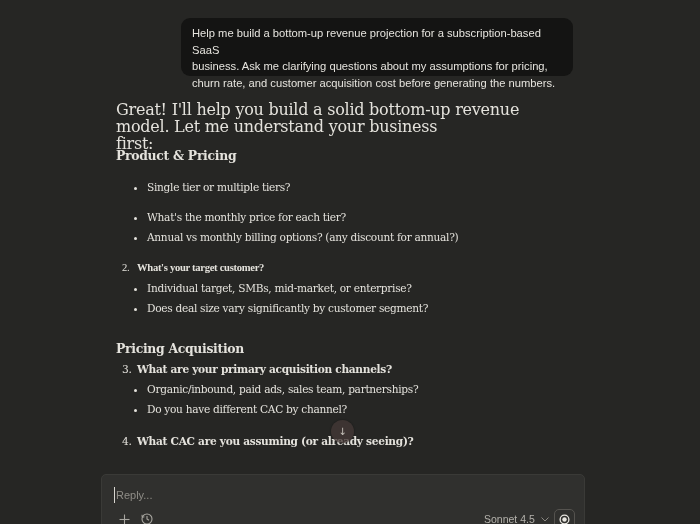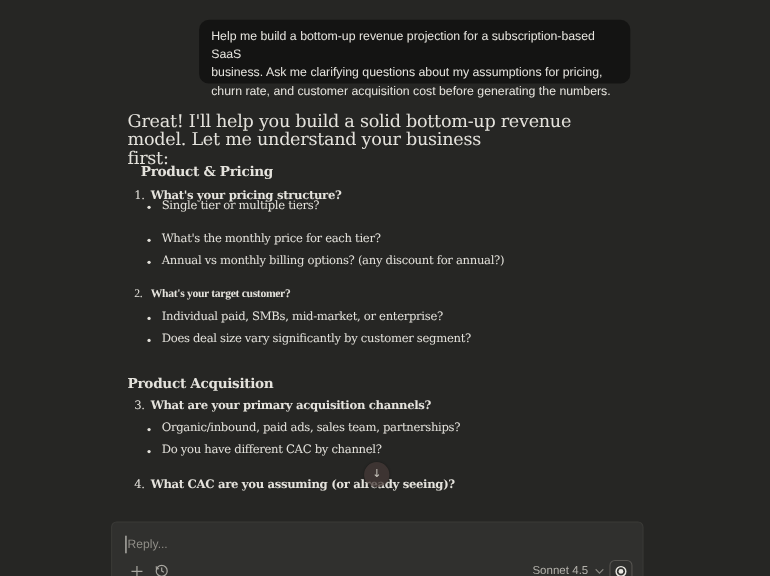--- a/index.html
+++ b/index.html
@@ -172,36 +172,33 @@
     <div>business. Ask me clarifying questions about my assumptions for pricing,</div>
     <div>churn rate, and customer acquisition cost before generating the numbers.</div>
   </div>
 
   <div class="assistant">
     <p class="intro">
       <span>Great! I'll help you build a solid bottom-up revenue model. Let me understand your business</span><br>
       <span>first:</span>
     </p>
 
-    <h3 class="section-title" style="top:47px;margin-left:12px;">Product &amp; Pricing</h3>
-
-    <div class="q" style="top:71px;">
-      <span class="num">1.</span><span>What's your pricing structure?</span>
-    </div>
+    <h3 class="section-title" style="top:47px;">Product &amp; Pricing</h3>
+
     <div class="b" style="top:80px;"><span class="dot"></span><span>Single tier or multiple tiers?</span></div>
     <div class="b" style="top:110px;"><span class="dot"></span><span>What's the monthly price for each tier?</span></div>
     <div class="b" style="top:130px;"><span class="dot"></span><span>Annual vs monthly billing options? (any discount for annual?)</span></div>
 
     <div class="q" style="top:161px;font-family:Liberation Serif, serif;">
       <span class="num">2.</span><span>What's your target customer?</span>
     </div>
-    <div class="b" style="top:181px;"><span class="dot"></span><span>Individual paid, SMBs, mid-market, or enterprise?</span></div>
+    <div class="b" style="top:181px;"><span class="dot"></span><span>Individual target, SMBs, mid-market, or enterprise?</span></div>
     <div class="b" style="top:201px;"><span class="dot"></span><span>Does deal size vary significantly by customer segment?</span></div>
 
-    <h3 class="section-title" style="top:240px;">Product Acquisition</h3>
+    <h3 class="section-title" style="top:240px;">Pricing Acquisition</h3>
 
     <div class="q" style="top:262px;">
       <span class="num">3.</span><span>What are your primary acquisition channels?</span>
     </div>
     <div class="b" style="top:282px;"><span class="dot"></span><span>Organic/inbound, paid ads, sales team, partnerships?</span></div>
     <div class="b" style="top:302px;"><span class="dot"></span><span>Do you have different CAC by channel?</span></div>
 
     <div class="q" style="top:334px;">
       <span class="num">4.</span><span>What CAC are you assuming (or already seeing)?</span>
     </div>

